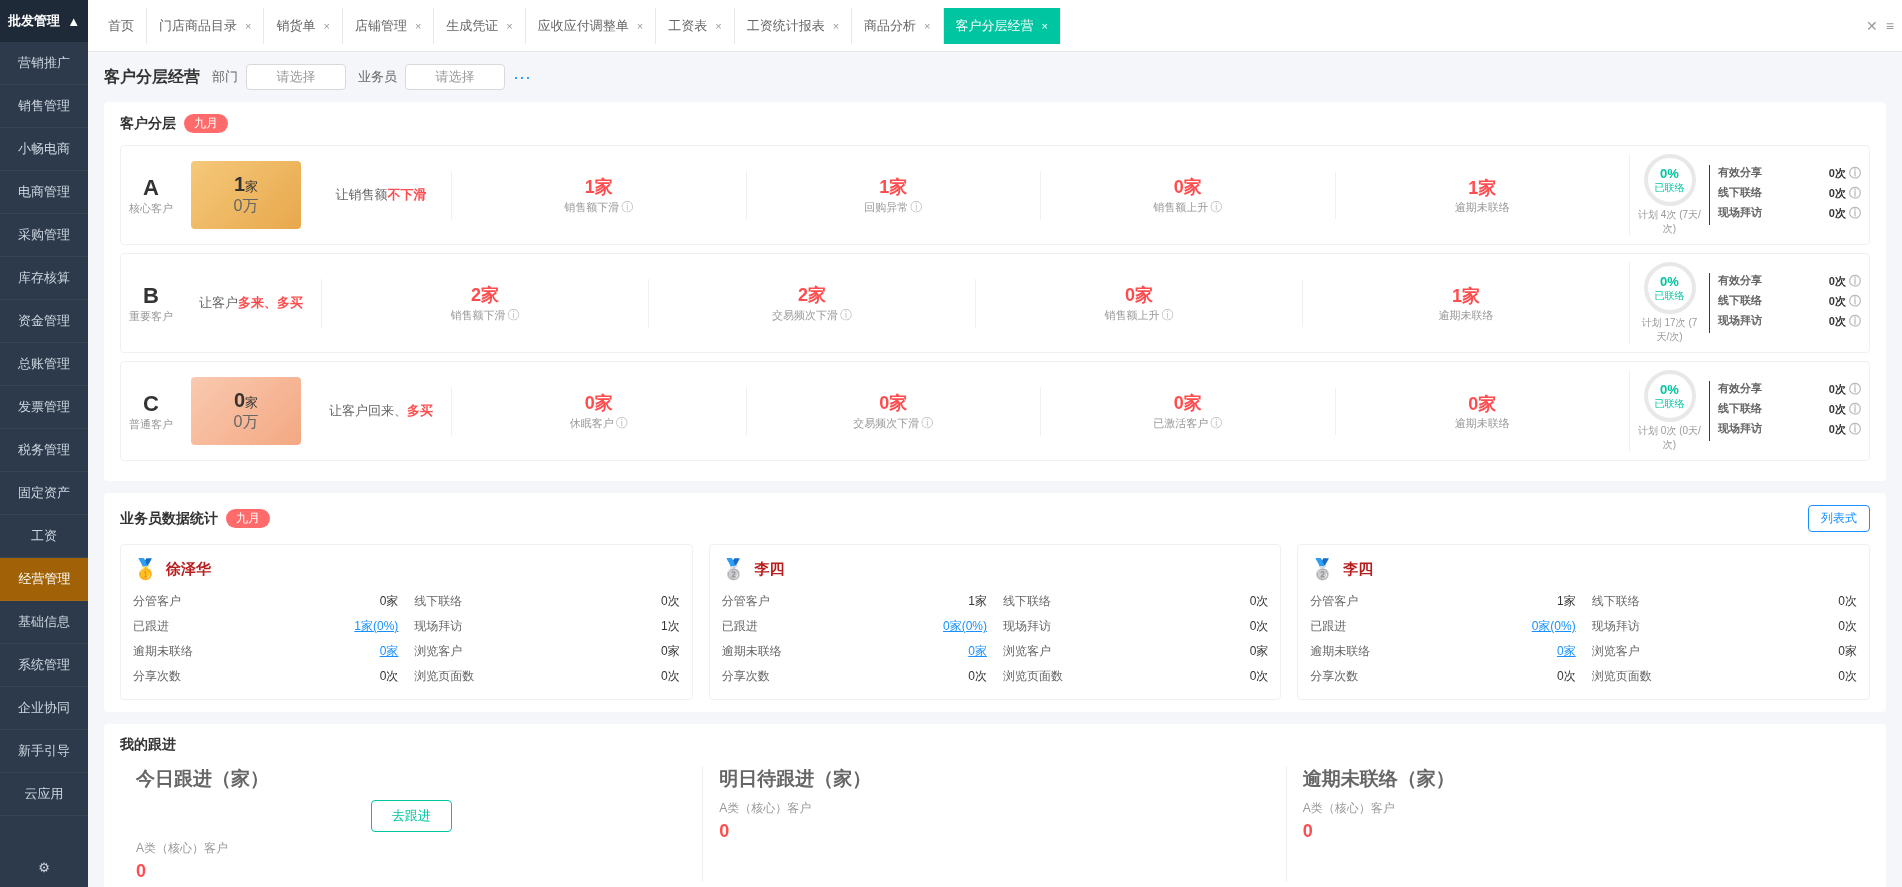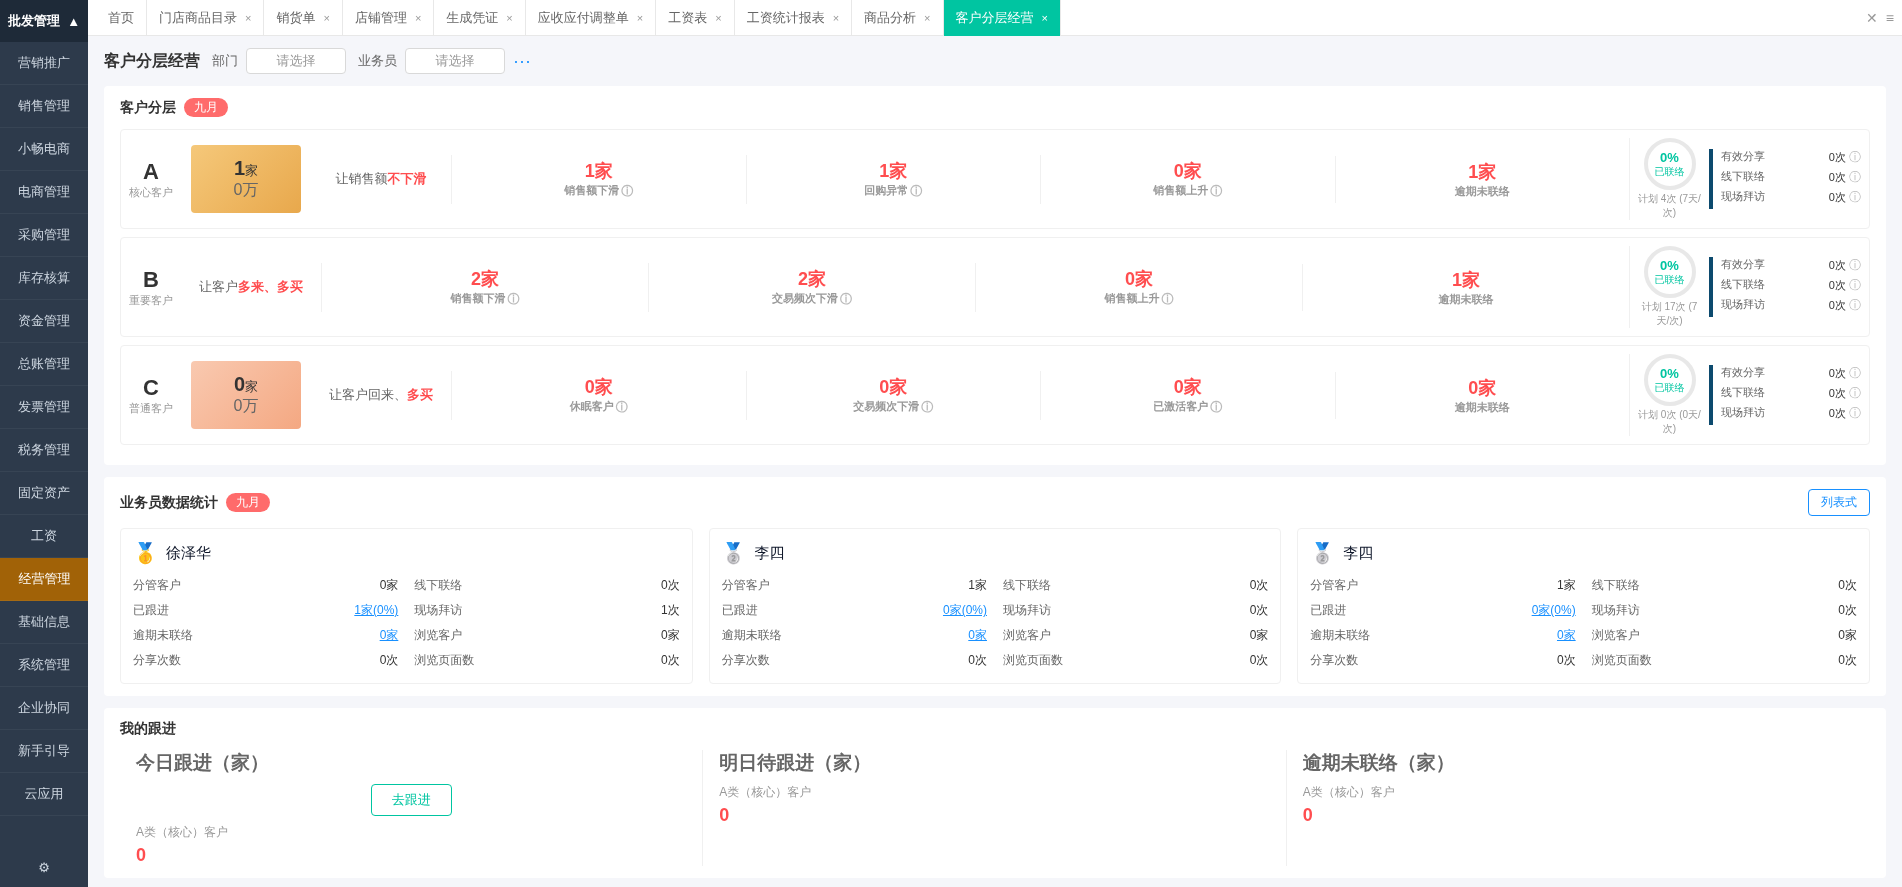--- a/index.html
+++ b/index.html
@@ -50,21 +50,21 @@
       flex-direction: column;
       overflow: hidden;
     }
 
     
     .tab-bar {
       background: #fff;
       border-bottom: 1px solid #e8e8e8;
       display: flex;
       align-items: center;
-      height: 36px;
+      height: 52px;
       padding: 0 8px;
       flex-shrink: 0;
       gap: 16px;
     }
     .tab-item {
       padding: 0 12px;
       height: 36px;
       display: flex;
       align-items: center;
       font-size: 13px;
@@ -222,24 +222,23 @@
     .tier-stat-num {
       font-size: 18px;
       font-weight: bold;
       color: #ff4d4f;
     }
     .tier-stat-num.zero { color: #ff4d4f; }
     .tier-stat-label {
       font-size: 11px;
       color: #999;
       display: flex;
-      align-items: flex-start;
+      align-items: center;
       justify-content: center;
       gap: 2px;
-      font-weight: bold;
     }
     .tier-circle-block {
       width: 80px;
       flex-shrink: 0;
       text-align: center;
       padding: 0 8px;
       border-left: 1px solid #f0f0f0;
     }
     .circle-ring {
       width: 52px;
@@ -254,23 +253,24 @@
       font-size: 11px;
     }
     .circle-ring .pct { font-size: 13px; font-weight: bold; color: #00c5a1; }
     .circle-ring .status { font-size: 10px; color: #00c5a1; }
     .circle-detail { font-size: 10px; color: #999; }
 
     .tier-right-stats {
       width: 160px;
       flex-shrink: 0;
       padding: 0 8px;
-      border-left: 4px solid #0c4a6e;
+      border-left: 1px solid #0c4a6e;
       font-size: 11px;
       color: #666;
+      font-weight: bold;
     }
     .right-stat-line {
       display: flex;
       justify-content: space-between;
       margin-bottom: 3px;
     }
     .right-stat-val { color: #333; }
 
     
     .staff-grid {
@@ -283,21 +283,21 @@
       border-radius: 4px;
       padding: 12px;
     }
     .staff-header {
       display: flex;
       align-items: center;
       gap: 8px;
       margin-bottom: 10px;
     }
     .staff-medal { font-size: 20px; }
-    .staff-name { font-size: 15px; font-weight: normal; color: #0f172a; }
+    .staff-name { font-size: 15px; font-weight: bold; color: #b91c1c; }
     .staff-stats-grid {
       display: grid;
       grid-template-columns: 1fr 1fr;
       gap: 4px 16px;
     }
     .staff-stat-row {
       display: flex;
       justify-content: space-between;
       font-size: 12px;
       color: #666;

